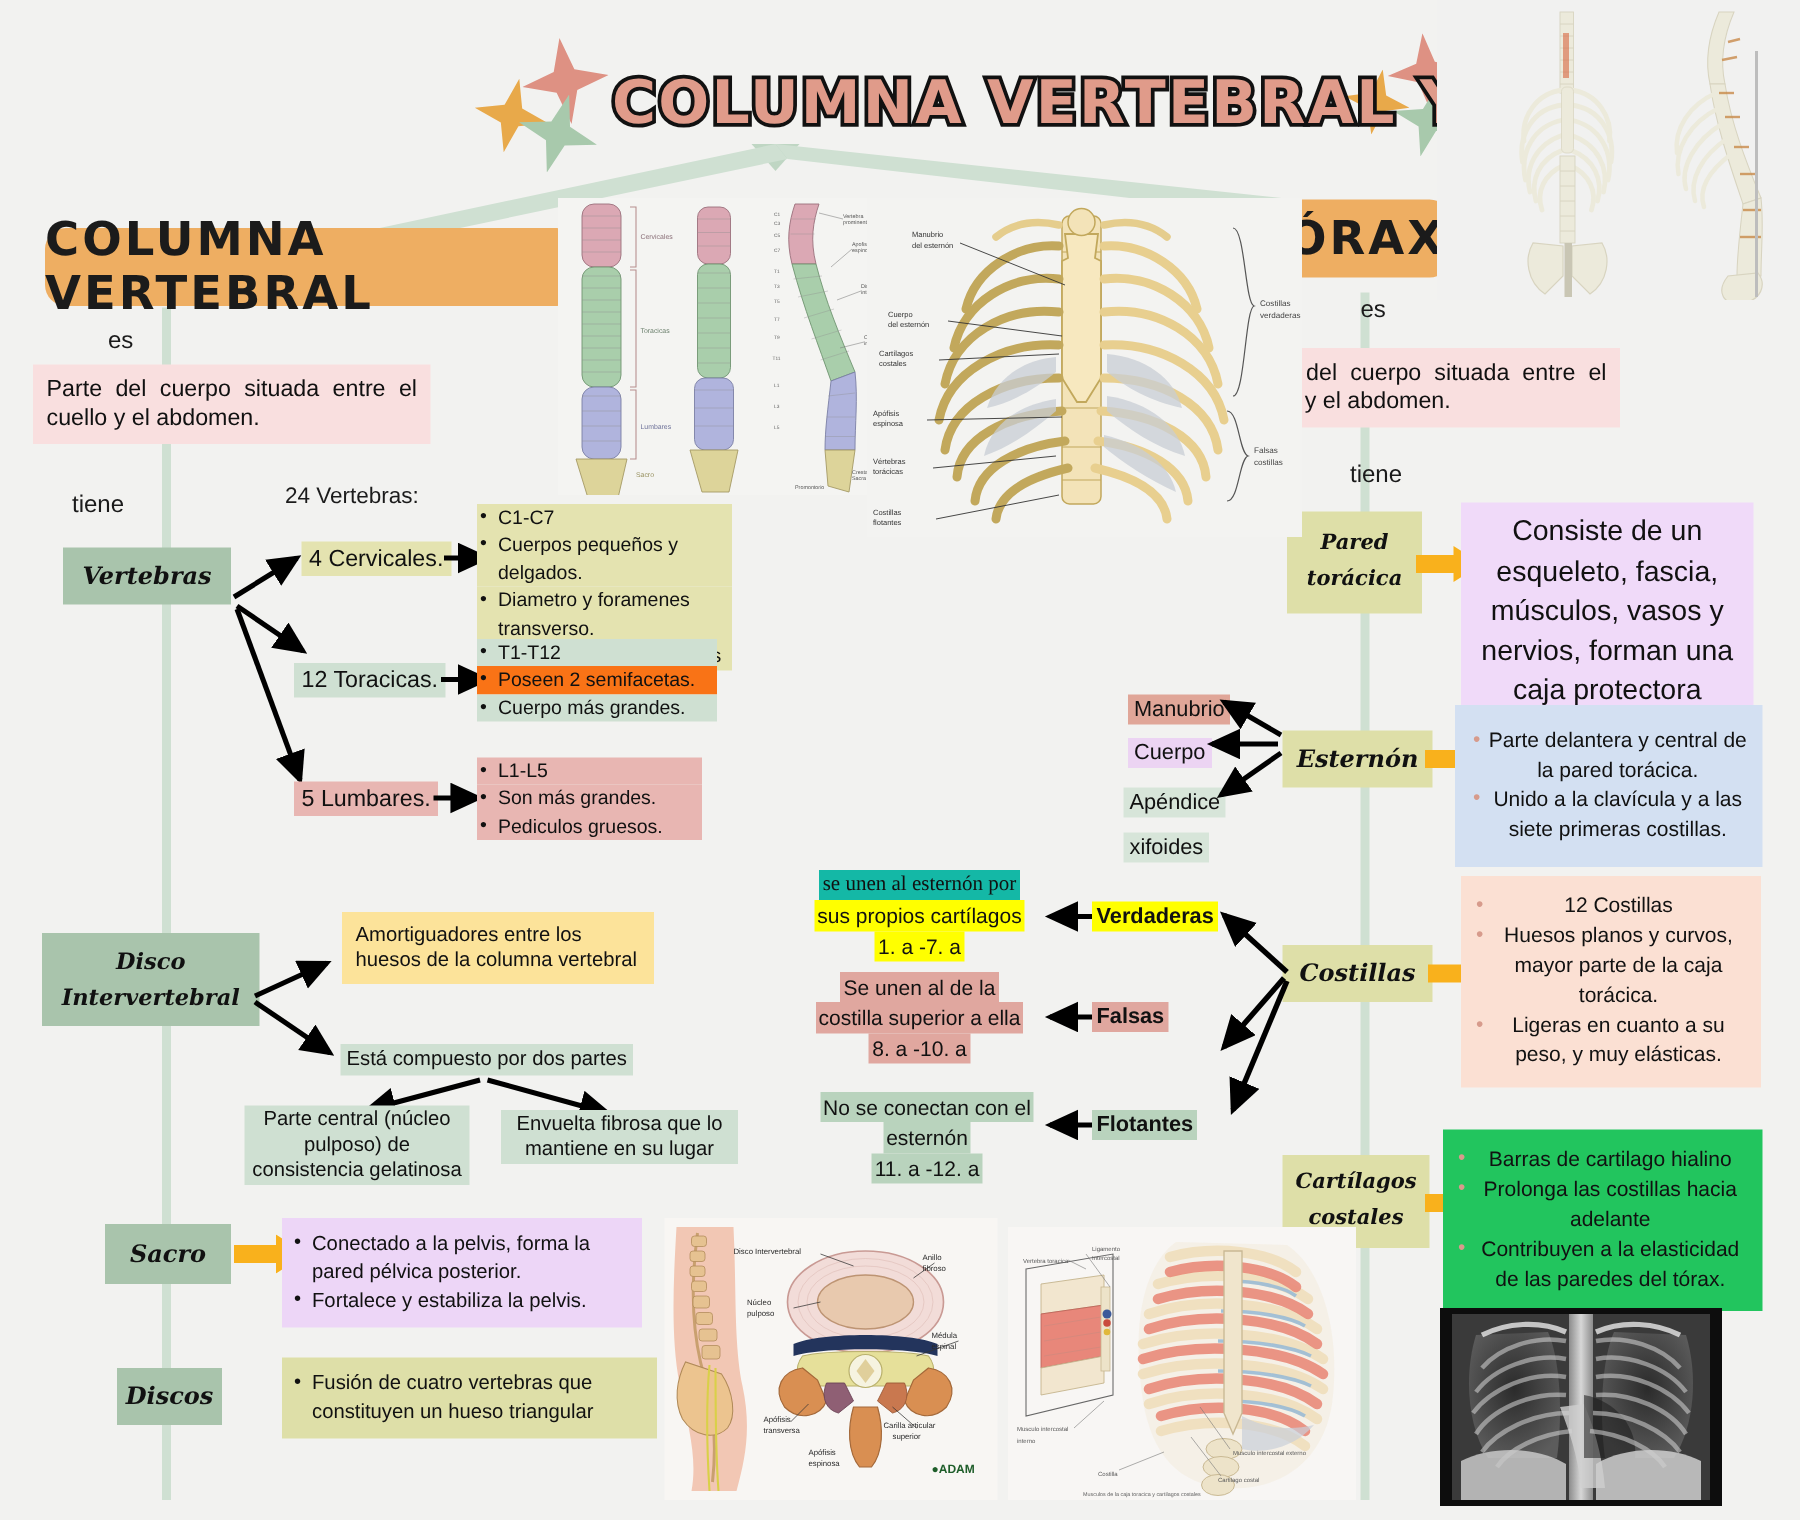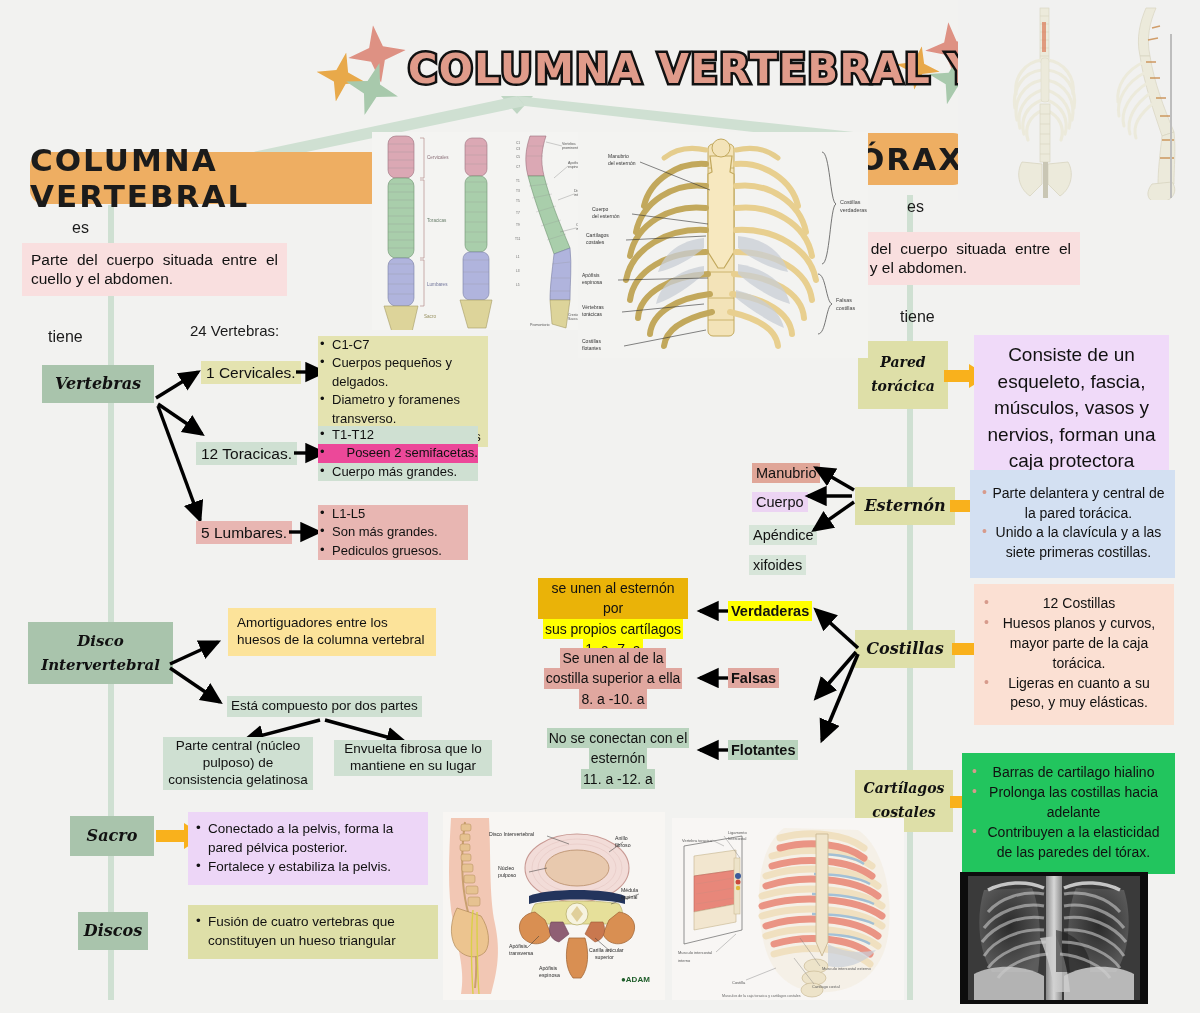--- a/index.html
+++ b/index.html
@@ -137,41 +137,41 @@
       <marker id="ah" markerWidth="7" markerHeight="7" refX="5.5" refY="3" orient="auto">
         <path d="M0,0 L6.5,3 L0,6 z" fill="#000"></path>
       </marker>
     </defs>
     <path d="M6,48 L48,22" stroke="#000" stroke-width="3.4" fill="none" marker-end="url(#ah)"></path>
     <path d="M8,54 L52,84" stroke="#000" stroke-width="3.4" fill="none" marker-end="url(#ah)"></path>
     <path d="M8,56 L50,170" stroke="#000" stroke-width="3.4" fill="none" marker-end="url(#ah)"></path>
   </svg>
 
   <div class="box" style="left:201px; top:361px; padding:2px 5px; background:#e4e3b0; font-size:15.5px;">
-    <span>1 Cervicales.</span>
+    <span>4 Cervicales.</span>
   </div>
   <svg class="arrowsvg" style="left:296px; top:363px; width:38px; height:20px;">
     <path d="M0,9 L28,9" stroke="#000" stroke-width="3.4" marker-end="url(#ah)"></path>
   </svg>
   <ul class="box bl" style="left:318px; top:336px; width:170px; font-size:13px; line-height:1.42;">
     <li style="background:#e4e3b0;"><span>C1-C7</span></li>
     <li style="background:#e4e3b0;"><span>Cuerpos pequeños y delgados.</span></li>
     <li style="background:#e4e3b0;"><span>Diametro y foramenes transverso.</span></li>
     <li style="background:#e4e3b0;"><span>Apofisis espinosas bifidas</span></li>
   </ul>
 
   <div class="box" style="left:196px; top:442px; padding:2px 5px; background:#cfe0d2; font-size:15.5px;">
     <span>12 Toracicas.</span>
   </div>
   <svg class="arrowsvg" style="left:294px; top:444px; width:40px; height:20px;">
     <path d="M0,9 L30,9" stroke="#000" stroke-width="3.4" marker-end="url(#ah)"></path>
   </svg>
   <ul class="box bl" style="left:318px; top:426px; width:160px; font-size:13px; line-height:1.42;">
     <li style="background:#cfe0d2;"><span>T1-T12</span></li>
-    <li style="background:#ec4899;text-align:right;"><span>Poseen 2 semifacetas.</span></li>
+    <li style="background:#f97316;"><span>Poseen 2 semifacetas.</span></li>
     <li style="background:#cfe0d2;"><span>Cuerpo más grandes.</span></li>
   </ul>
 
   <div class="box" style="left:196px; top:521px; padding:2px 5px; background:#e8b6b2; font-size:15.5px;">
     <span>5 Lumbares.</span>
   </div>
   <svg class="arrowsvg" style="left:289px; top:523px; width:40px; height:20px;">
     <path d="M0,9 L30,9" stroke="#000" stroke-width="3.4" marker-end="url(#ah)"></path>
   </svg>
   <ul class="box bl" style="left:318px; top:505px; width:150px; font-size:13px; line-height:1.42;">
@@ -289,21 +289,21 @@
     <path d="M68,54 L32,140" stroke="#000" stroke-width="3.6" fill="none" marker-end="url(#ah)"></path>
   </svg>
 
   <div class="box" style="left:728px; top:601px; padding:1px 3px; background:#ffff00; font-size:14.5px; font-weight:600;">
     <span>Verdaderas</span>
   </div>
   <svg class="arrowsvg" style="left:690px; top:602px; width:40px; height:22px;">
     <path d="M38,9 L10,9" stroke="#000" stroke-width="3.4" fill="none" marker-end="url(#ah)"></path>
   </svg>
   <div class="box" style="left:538px; top:578px; width:150px; font-size:14px; text-align:center; line-height:1.45;">
-    <div style="background:#eab308; display:inline-block; padding:0 2px;"><span>se unen al esternón por</span></div><br>
+    <div style="background:#14b8a6; display:inline-block; padding:0 2px;font-family:Liberation Serif, serif;"><span>se unen al esternón por</span></div><br>
     <div style="background:#ffff00; display:inline-block; padding:0 2px;"><span>sus propios cartílagos</span></div><br>
     <div style="background:#ffff00; display:inline-block; padding:0 2px;"><span>1. a -7. a</span></div>
   </div>
 
   <div class="box" style="left:728px; top:668px; padding:1px 3px; background:#e0a79f; font-size:14.5px; font-weight:600;">
     <span>Falsas</span>
   </div>
   <svg class="arrowsvg" style="left:690px; top:669px; width:40px; height:22px;">
     <path d="M38,9 L10,9" stroke="#000" stroke-width="3.4" fill="none" marker-end="url(#ah)"></path>
   </svg>

